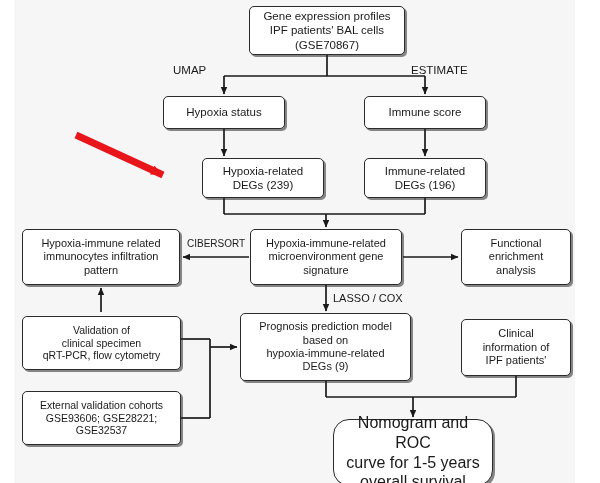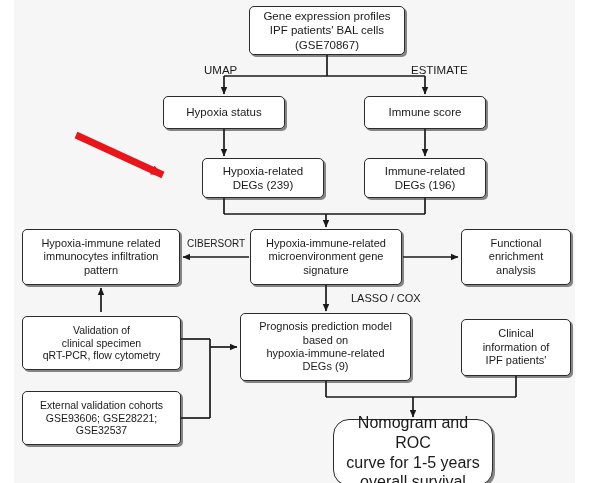--- a/index.html
+++ b/index.html
@@ -150,21 +150,21 @@
 GSE32537</div>
 
   <div class="node" style="left:461px;top:319px;width:110px;height:57px;font-size:11px;">Clinical
 information of
 IPF patients'</div>
 
   <div class="node" style="left:333px;top:419px;width:160px;height:67px;font-size:16px;border-radius:16px;">Nomogram and ROC
 curve for 1-5 years
 overall survival</div>
 
-  <div class="edge-label" style="left:204px;top:65px;font-size:11.5px;">UMAP</div>
+  <div class="edge-label" style="left:173px;top:65px;font-size:11.5px;">UMAP</div>
 
   <div class="edge-label" style="left:411px;top:65px;font-size:11.5px;">ESTIMATE</div>
 
   <div class="edge-label" style="left:186px;top:239px;font-size:10px;background:#f6f6f6;padding:0 1px;">CIBERSORT</div>
 
-  <div class="edge-label" style="left:351px;top:293px;font-size:11px;">LASSO / COX</div>
+  <div class="edge-label" style="left:333px;top:293px;font-size:11px;">LASSO / COX</div>
 
 </div>
 
 </body></html>

